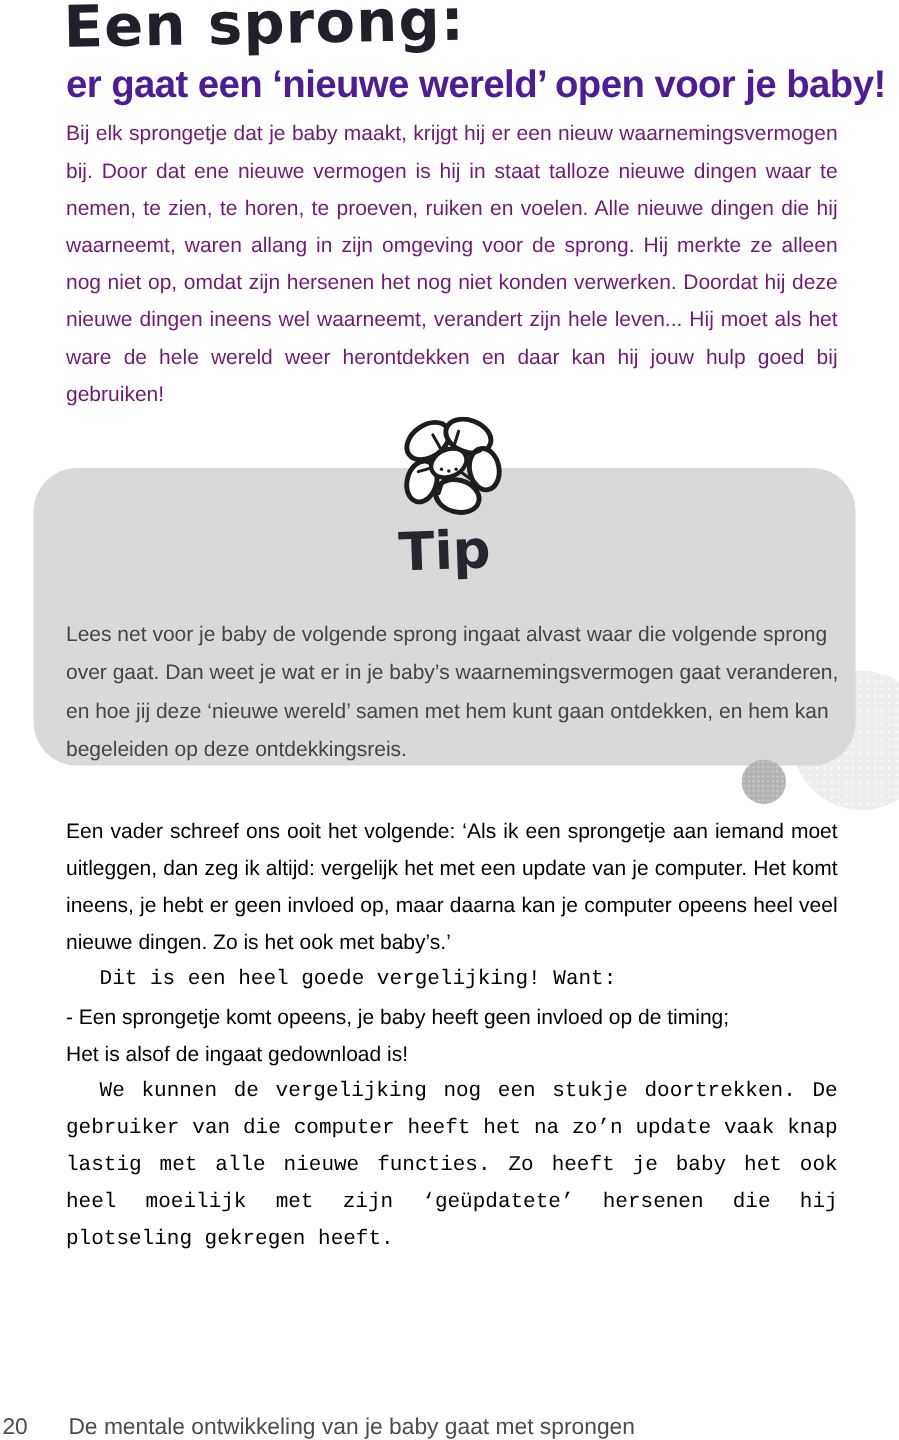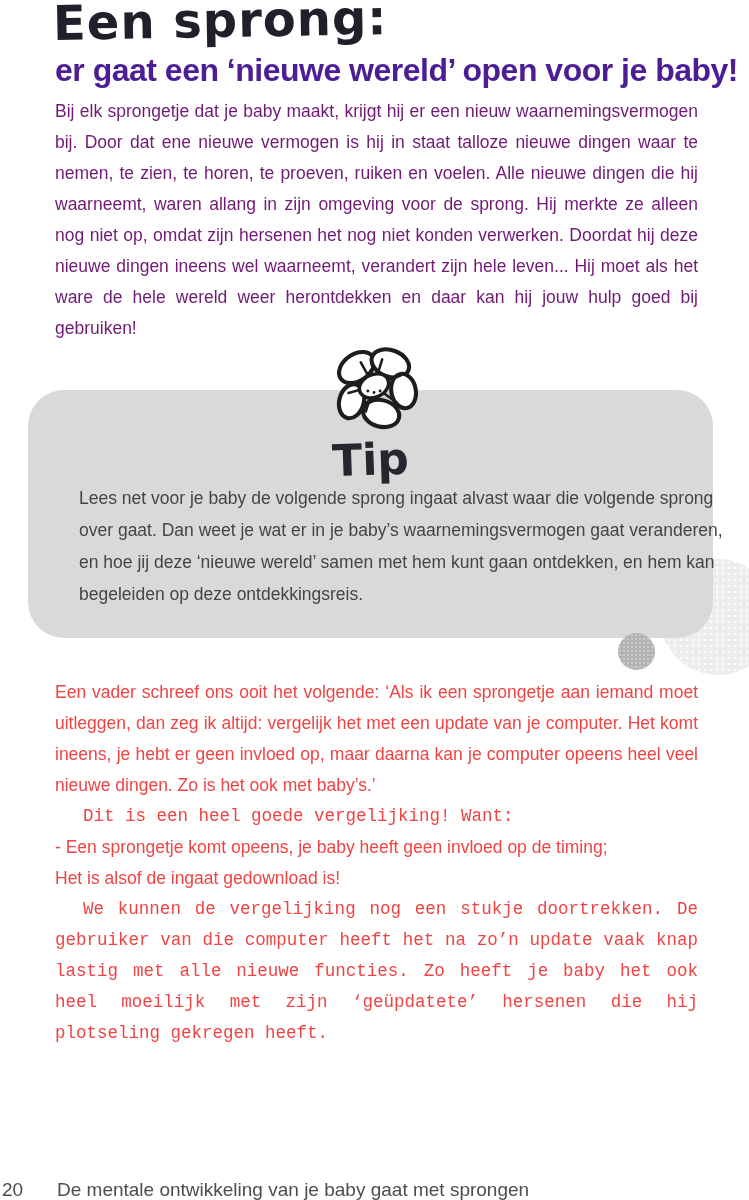--- a/index.html
+++ b/index.html
@@ -63,31 +63,30 @@
   .tip-label{
     position:absolute;left:28px;top:434px;width:685px;
     text-align:center;
     font-family:cursive, "DejaVu Sans", sans-serif;
     font-size:44px;font-weight:bold;
     color:#26262e;
     transform:rotate(-2deg);
     z-index:3;
   }
   .tip-text{
-    position:absolute;left:55px;top:482px;width:648px;
+    position:absolute;left:55px;top:512px;width:648px;
     font-size:17.5px;line-height:32px;
     color:#454545;
     text-align:left;
     z-index:3;
-    margin-left:24px;
   }
   .body-text{
     position:absolute;left:55px;top:677px;width:643px;
     font-size:17.5px;line-height:31px;
-    color:#ef4444;
+    color:#000000;
     text-align:justify;
   }
   .body-text p{margin:0;}
   .body-text p.indent{text-indent:28px;font-family:Liberation Mono, monospace;}
   .footer{
     position:absolute;left:0;top:1179px;width:749px;height:20px;
     font-size:19px;color:#4d4d4d;
   }
   .footer .num{position:absolute;left:2px;top:0;}
   .footer .chapter{position:absolute;left:57px;top:0;}

